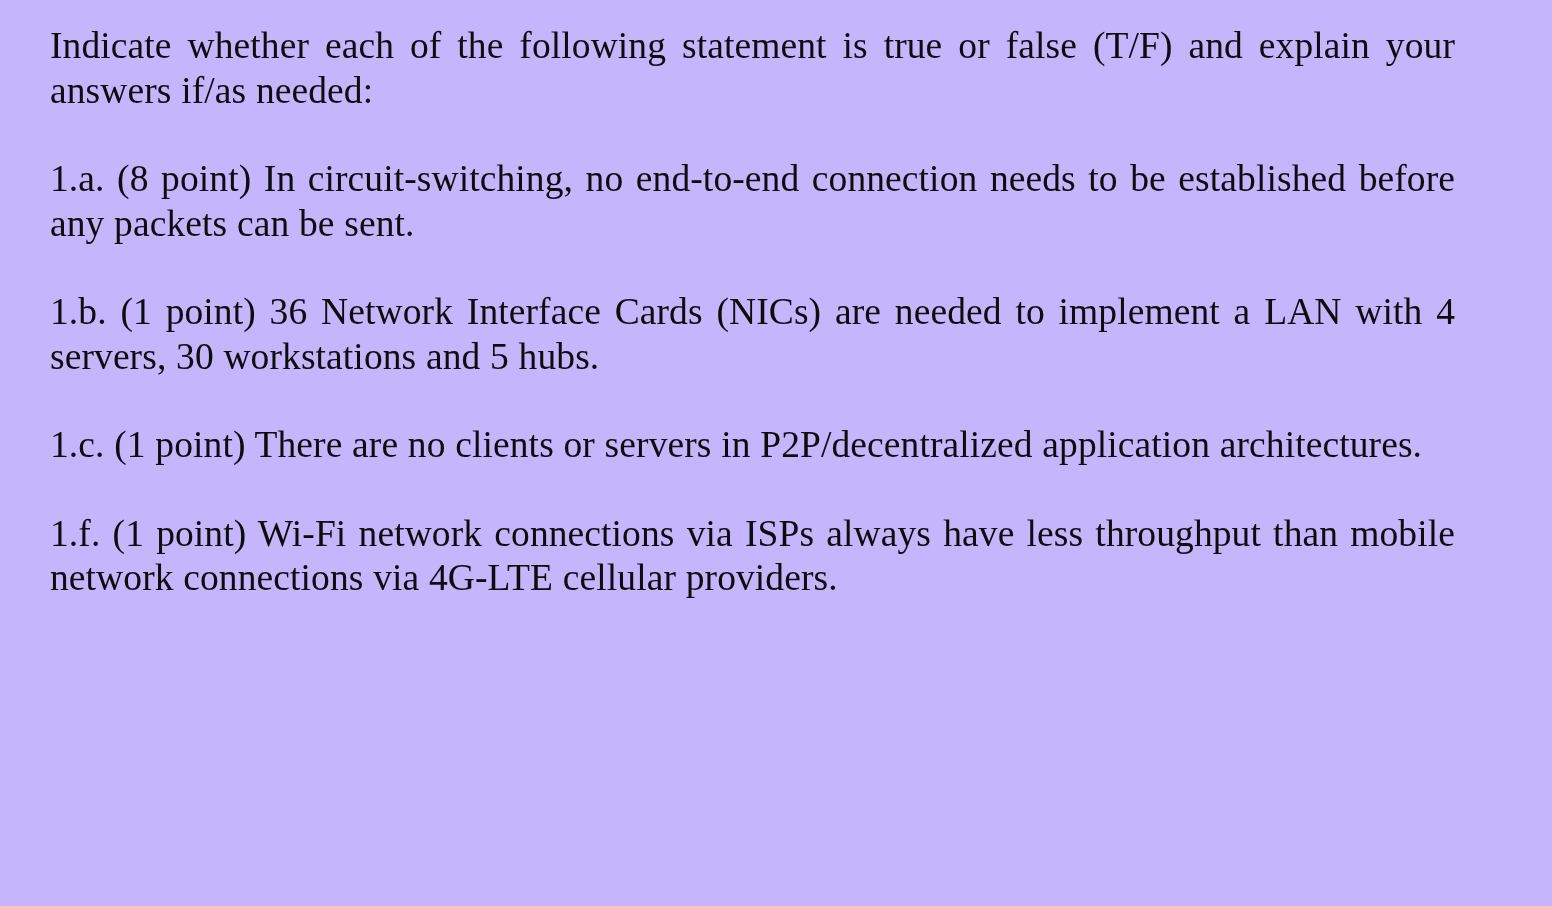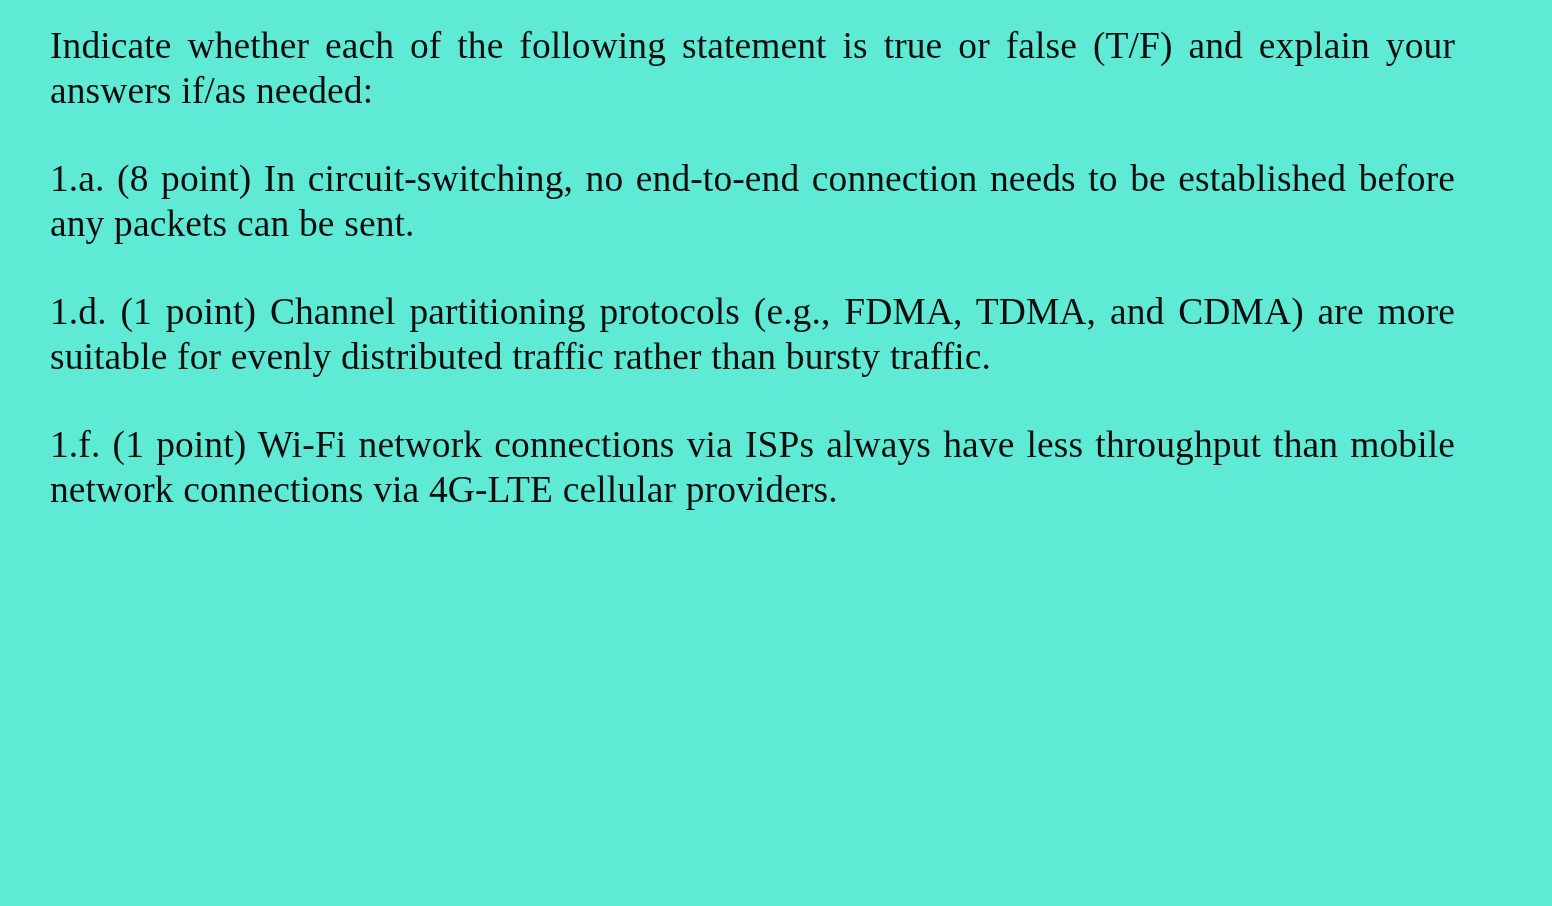--- a/index.html
+++ b/index.html
@@ -13,21 +13,21 @@
     height: 906px;
     overflow: hidden;
     font-family: "Liberation Serif", "DejaVu Serif", serif;
     color: #0d0d0d;
     -webkit-font-smoothing: antialiased;
   }
   .page {
     box-sizing: border-box;
     width: 1552px;
     height: 906px;
-    background: #5eead4;
+    background: #c4b5fd;
     padding: 24px 97px 0 50px;
   }
   .doc-body {
     width: 1405px;
   }
   .para {
     font-size: 37.5px;
     line-height: 44.5px;
     text-align: justify;
     text-justify: inter-word;
@@ -42,21 +42,22 @@
 </head>
 <body>
 
 <div class="page">
   <div class="doc-body">
 
     <p class="para">Indicate whether each of the following statement is true or false (T/F) and explain your answers if/as needed:</p>
 
     <p class="para">1.a. (8 point) In circuit-switching, no end-to-end connection needs to be established before any packets can be sent.</p>
 
+    <p class="para">1.b. (1 point) 36 Network Interface Cards (NICs) are needed to implement a LAN with 4 servers, 30 workstations and 5 hubs.</p>
 
+    <p class="para">1.c. (1 point) There are no clients or servers in P2P/decentralized application architectures.</p>
 
-    <p class="para">1.d. (1 point) Channel partitioning protocols (e.g., FDMA, TDMA, and CDMA) are more suitable for evenly distributed traffic rather than bursty traffic.</p>
 
 
     <p class="para">1.f. (1 point) Wi-Fi network connections via ISPs always have less throughput than mobile network connections via 4G-LTE cellular providers.</p>
 
   </div>
 </div>
 
 </body></html>

